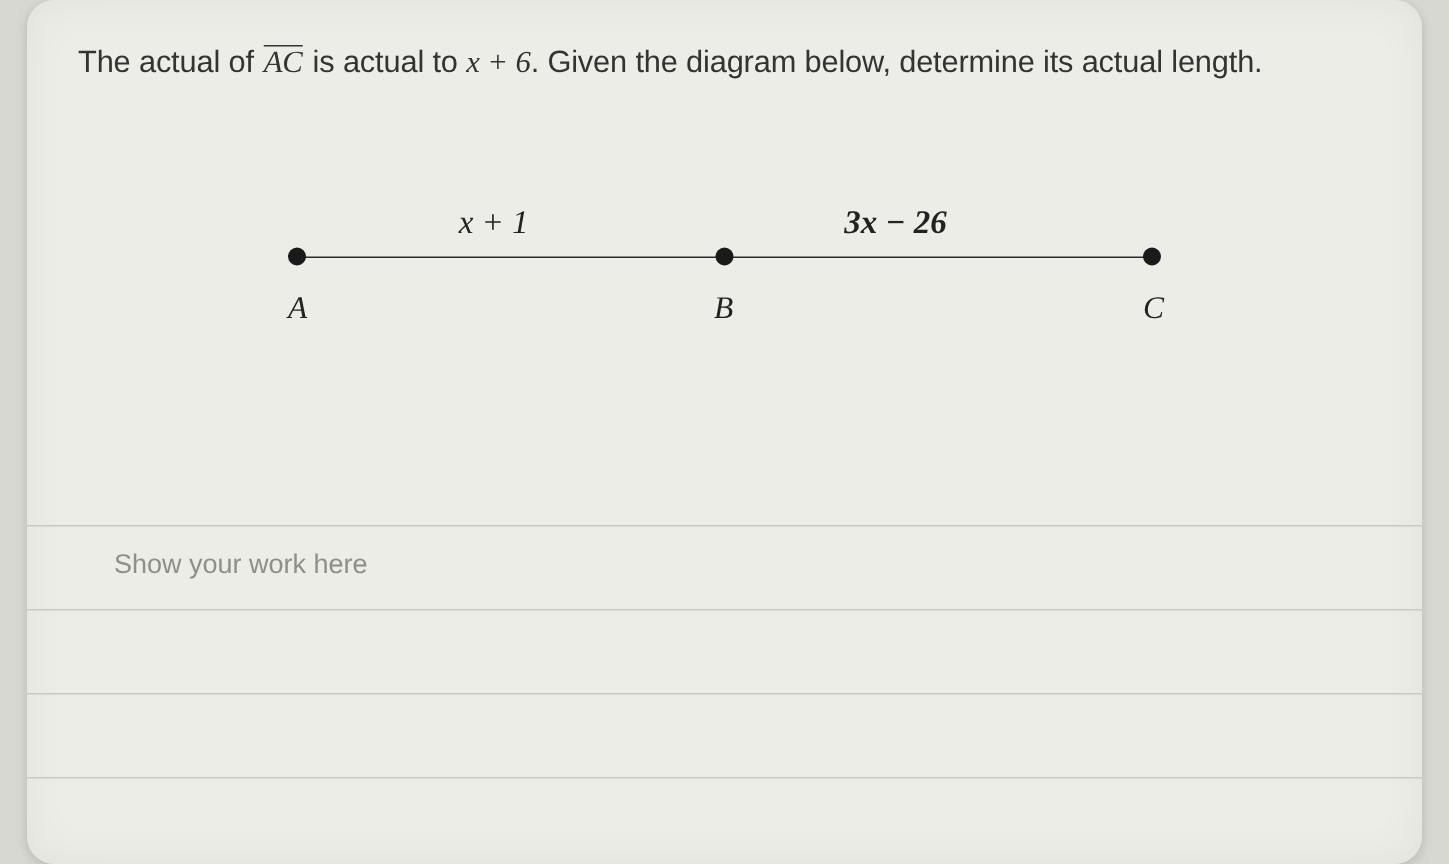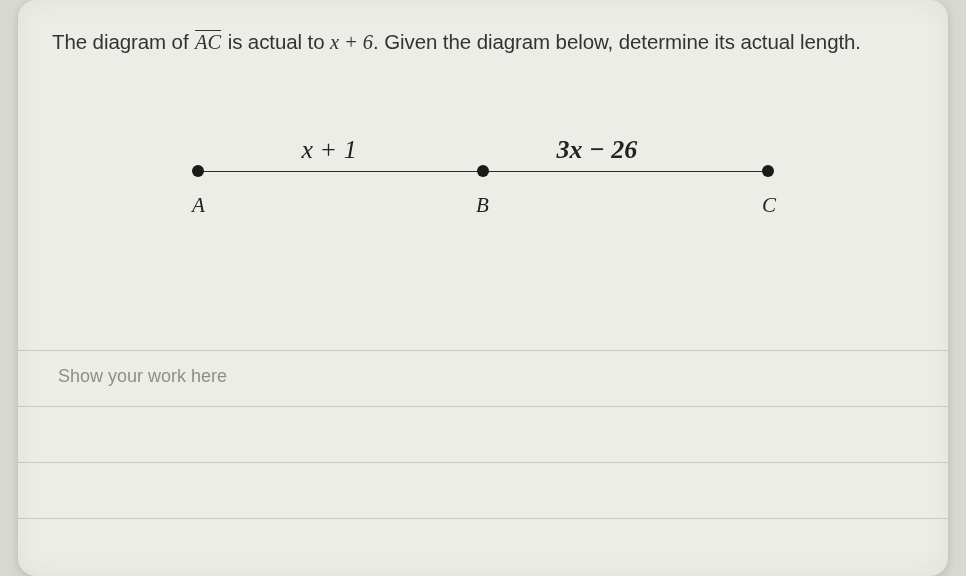--- a/index.html
+++ b/index.html
@@ -66,21 +66,21 @@
     background: #1a1a1a;
   }
   .dot.a { left: -6px; }
   .dot.b { left: calc(50% - 6px); }
   .dot.c { right: -6px; }
   .seglabel {
     position: absolute;
     top: 6px;
     font-family: 'Times New Roman', serif;
     font-style: italic;
-    font-size: 26px;
+    font-size: 22px;
     color: #222;
   }
   .seglabel.ab { left: 23%; transform: translateX(-50%); }
   .seglabel.bc { left: 70%; transform: translateX(-50%); white-space: nowrap; font-weight: bold; }
   .ptlabel {
     position: absolute;
     top: 64px;
     font-family: 'Times New Roman', serif;
     font-style: italic;
     font-size: 21px;
@@ -103,34 +103,34 @@
     height: 1.3px;
     background: #c9c9c2;
   }
   .rule.r1 { top: 0px; }
   .rule.r2 { top: 56px; }
   .rule.r3 { top: 112px; }
   .rule.r4 { top: 168px; }
   .sw {
     position: absolute;
     top: 366px;
-    left: 40px;
+    left: 58px;
     font-family: -apple-system, BlinkMacSystemFont, 'Segoe UI', Arial, sans-serif;
     font-size: 18px;
     color: #8f8f88;
     font-weight: 420;
   }
 </style>
 </head>
 <body>
 
 <div class="card">
 
   <div class="question">
-    <span>The diagram of </span><span class="ac acbar">AC</span><span> is actual to </span><span class="math">x + 6</span><span>. Given the diagram below, determine its actual length.</span>
+    <span>The actual of </span><span class="ac acbar">AC</span><span> is actual to </span><span class="math">x + 6</span><span>. Given the diagram below, determine its actual length.</span>
   </div>
 
   <div class="diagram">
     <div class="line"></div>
     <div class="dot a"></div>
     <div class="dot b"></div>
     <div class="dot c"></div>
 
     <div class="seglabel ab">x + 1</div>
     <div class="seglabel bc">3x − 26</div>

